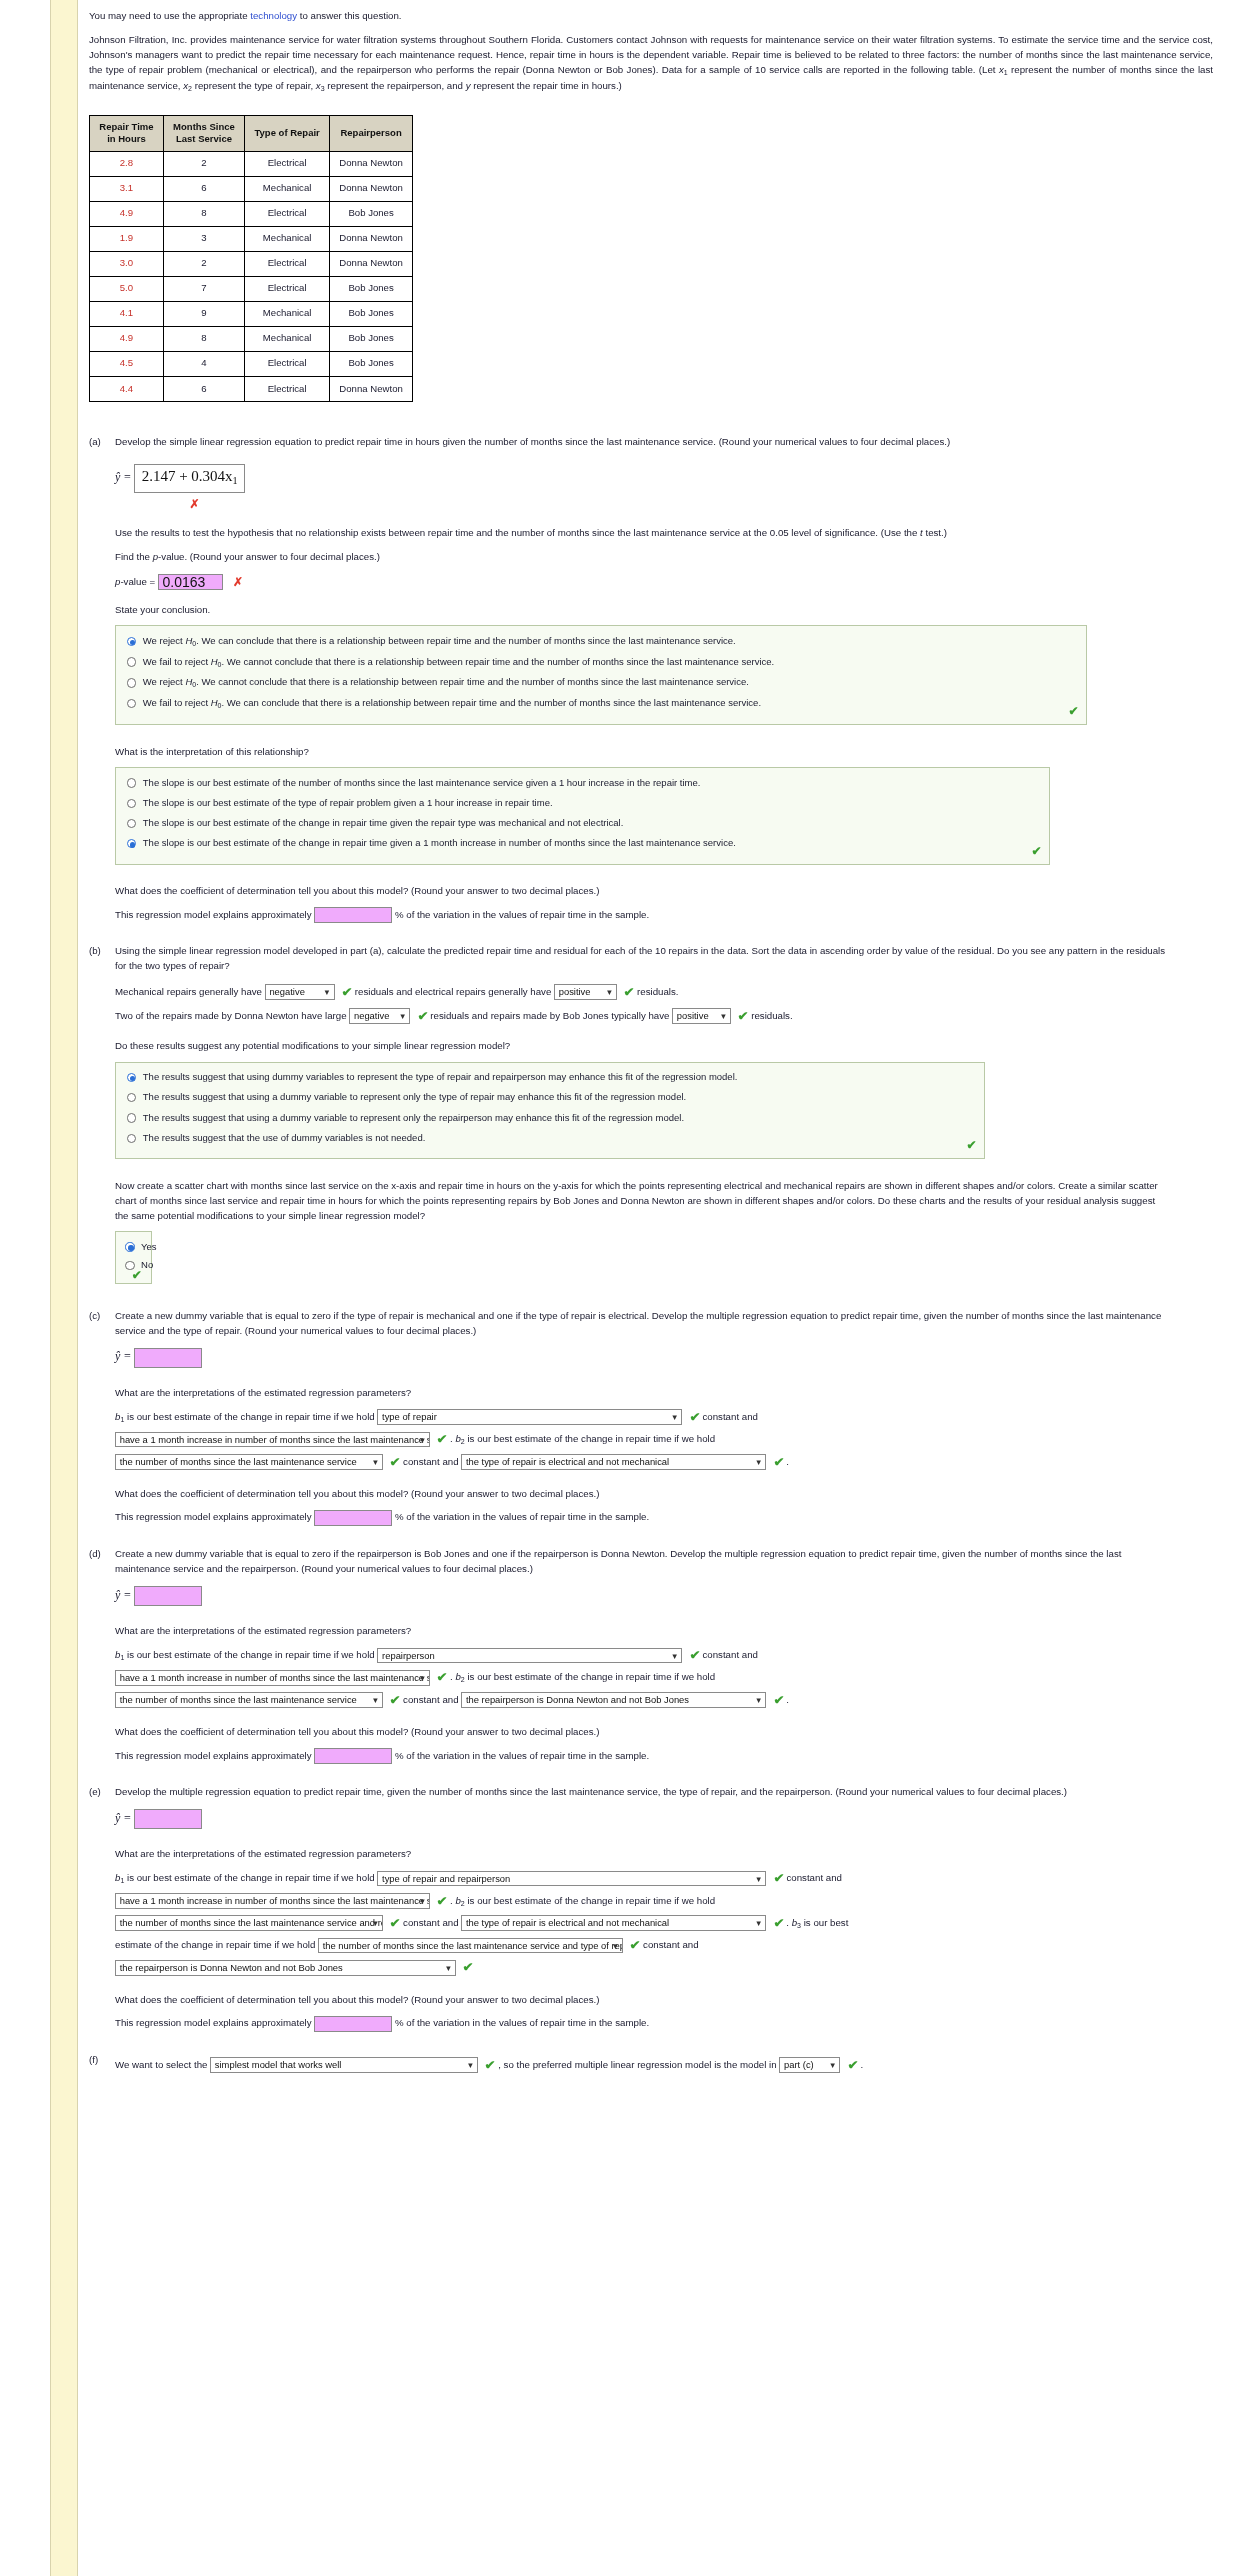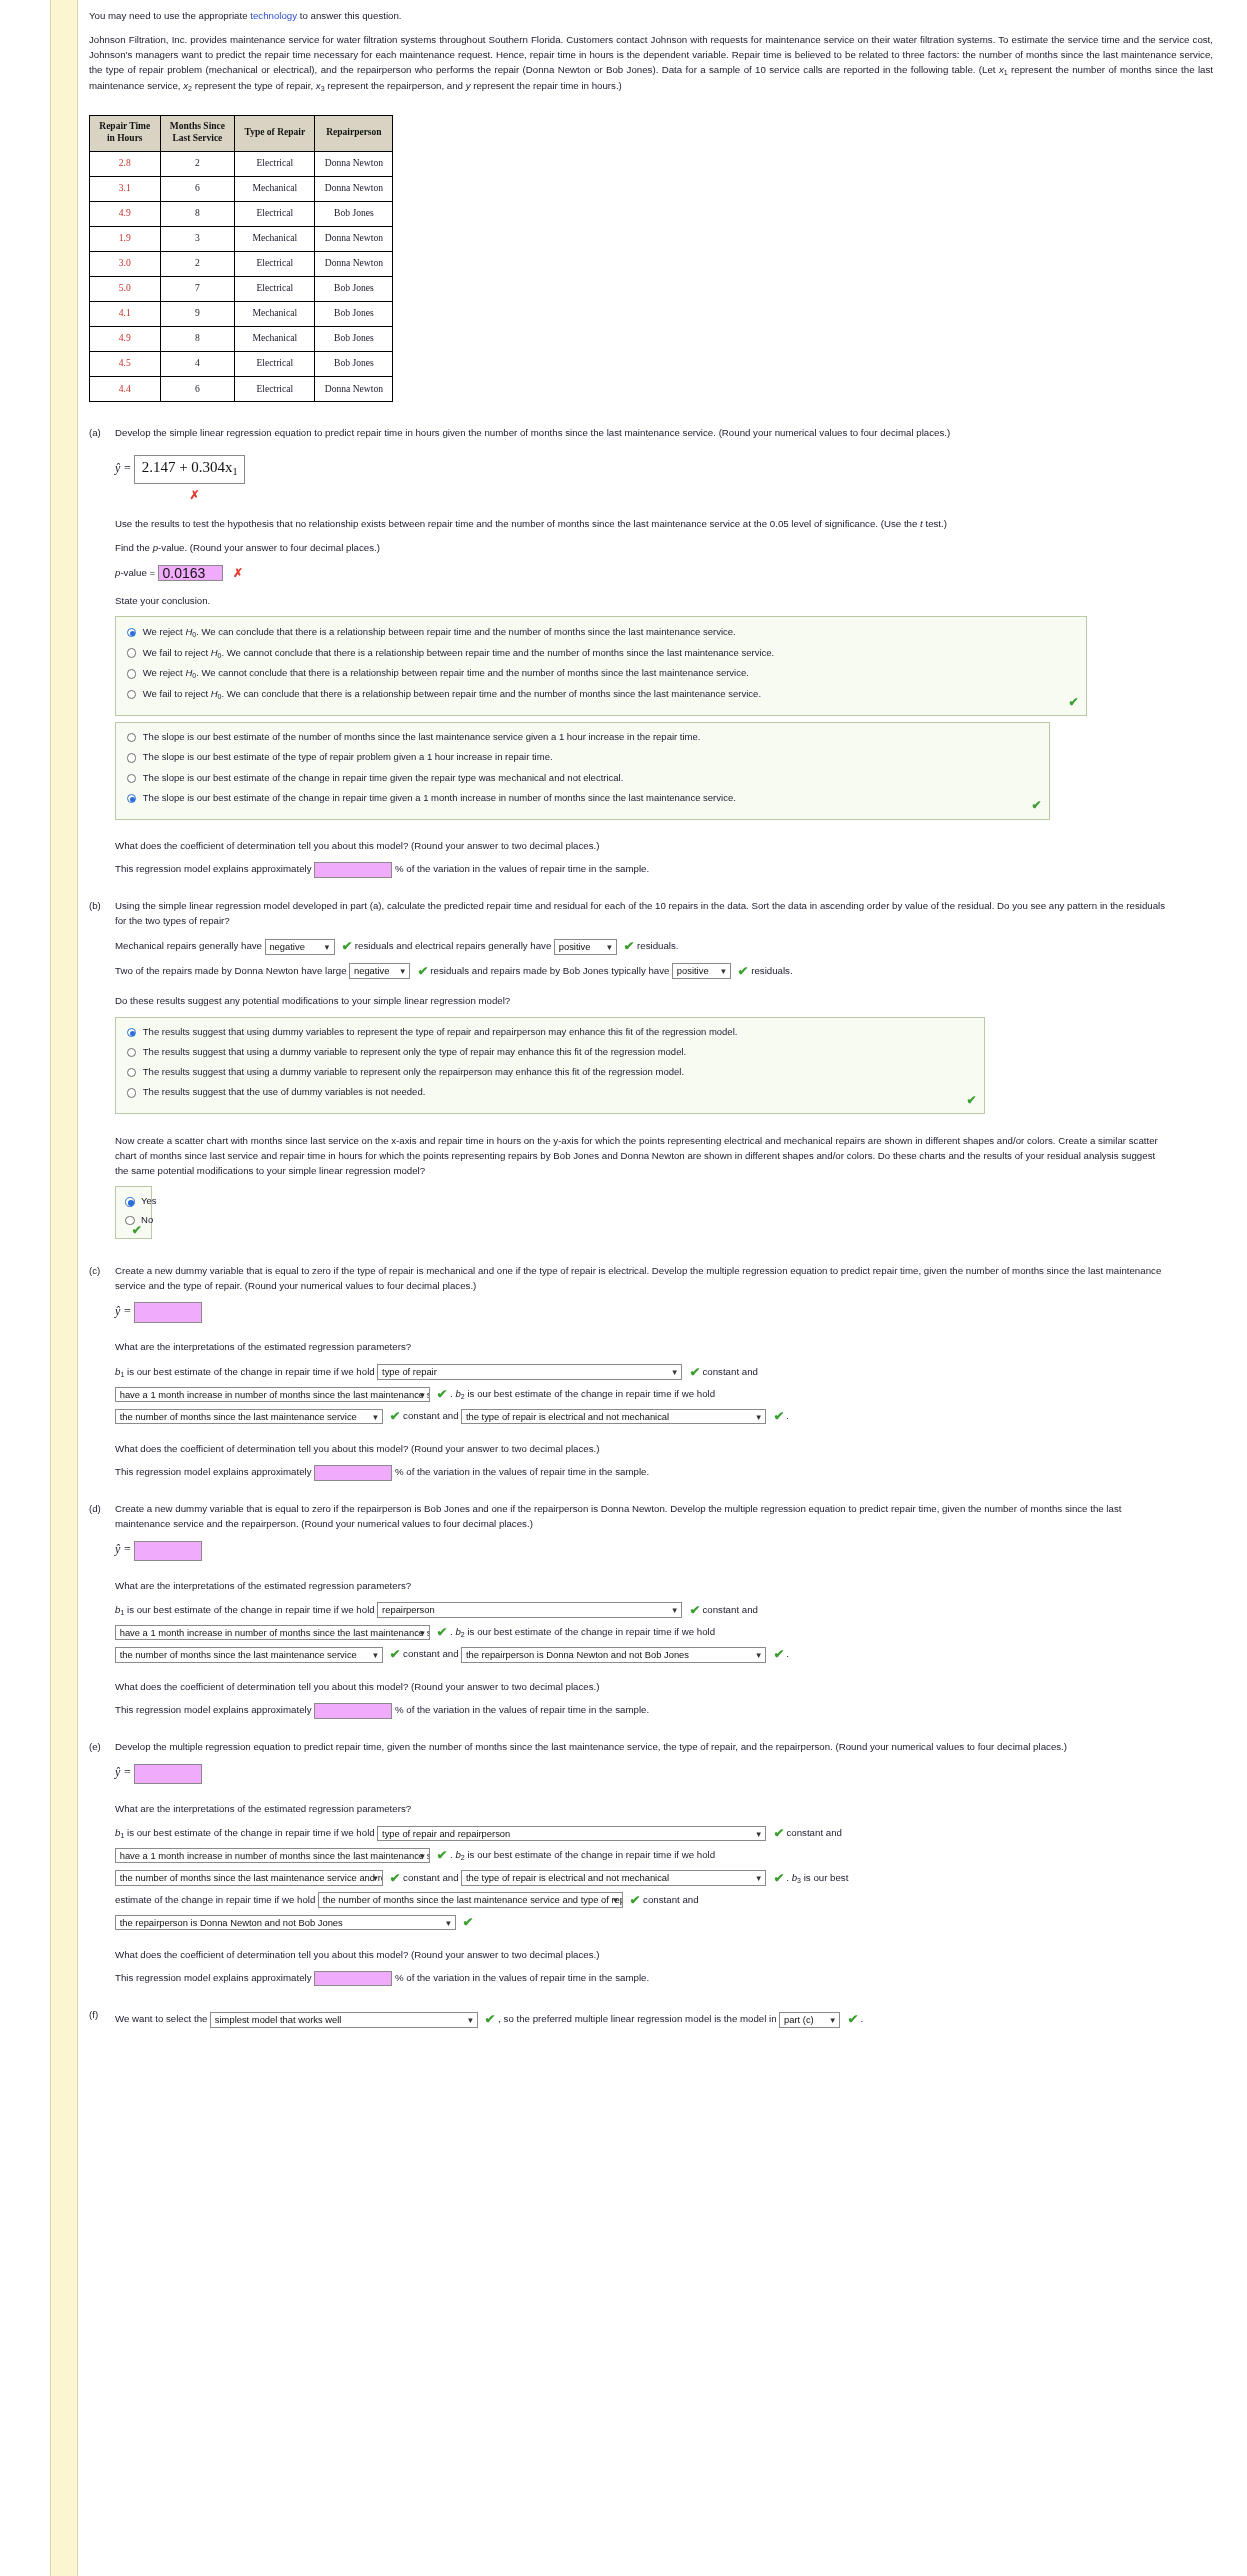--- a/index.html
+++ b/index.html
@@ -17,21 +17,21 @@
     background:#fbf6d0; border-left:0.9px solid #d8d3ad; border-right:0.9px solid #d8d3ad;
   }
   .page{ position:relative; width:1247px; padding:8.3px 0 0 0; }
   .content{ margin-left:89px; width:1124px; position:relative; }
   p{ margin:0 0 8.3px 0; }
   .link{ color:#2f4fd0; }
   i, .it{ font-style:italic; }
   sub{ font-size:7px; vertical-align:-0.28em; }
 
   
-  .data-table{ border-collapse:collapse; margin:11px 0 3px 0;font-family:Liberation Serif, serif; }
+  .data-table{ border-collapse:collapse; margin:11px 0 12px 0; }
   .data-table th{
     background:#d8d3c2; border:0.9px solid #000;
     font-weight:bold; font-size:9.5px; padding:5.6px 9.3px; text-align:center;
     line-height:1.25; color:#111;
   }
   .data-table td{
     border:0.9px solid #000; padding:4.6px 9.3px; text-align:center; font-size:9.6px;
     height:18.5px;
   }
   .data-table td.hrs{ color:#c6312a;text-align:center; }
@@ -234,20 +234,21 @@
           <div class="radio"></div>
           <div class="opt-text"><span>We reject </span><i>H</i><sub>0</sub><span>. We cannot conclude that there is a relationship between repair time and the number of months since the last maintenance service.</span></div>
         </div>
         <div class="opt">
           <div class="radio"></div>
           <div class="opt-text"><span>We fail to reject </span><i>H</i><sub>0</sub><span>. We can conclude that there is a relationship between repair time and the number of months since the last maintenance service.</span></div>
         </div>
         <div class="box-check">✔</div>
       </div>
 
+      <p style="margin-top:18.5px;">What is the interpretation of this relationship?</p>
 
       <div class="optbox" style="width:935px;">
         <div class="opt">
           <div class="radio"></div>
           <div class="opt-text">The slope is our best estimate of the number of months since the last maintenance service given a 1 hour increase in the repair time.</div>
         </div>
         <div class="opt">
           <div class="radio"></div>
           <div class="opt-text">The slope is our best estimate of the type of repair problem given a 1 hour increase in repair time.</div>
         </div>

